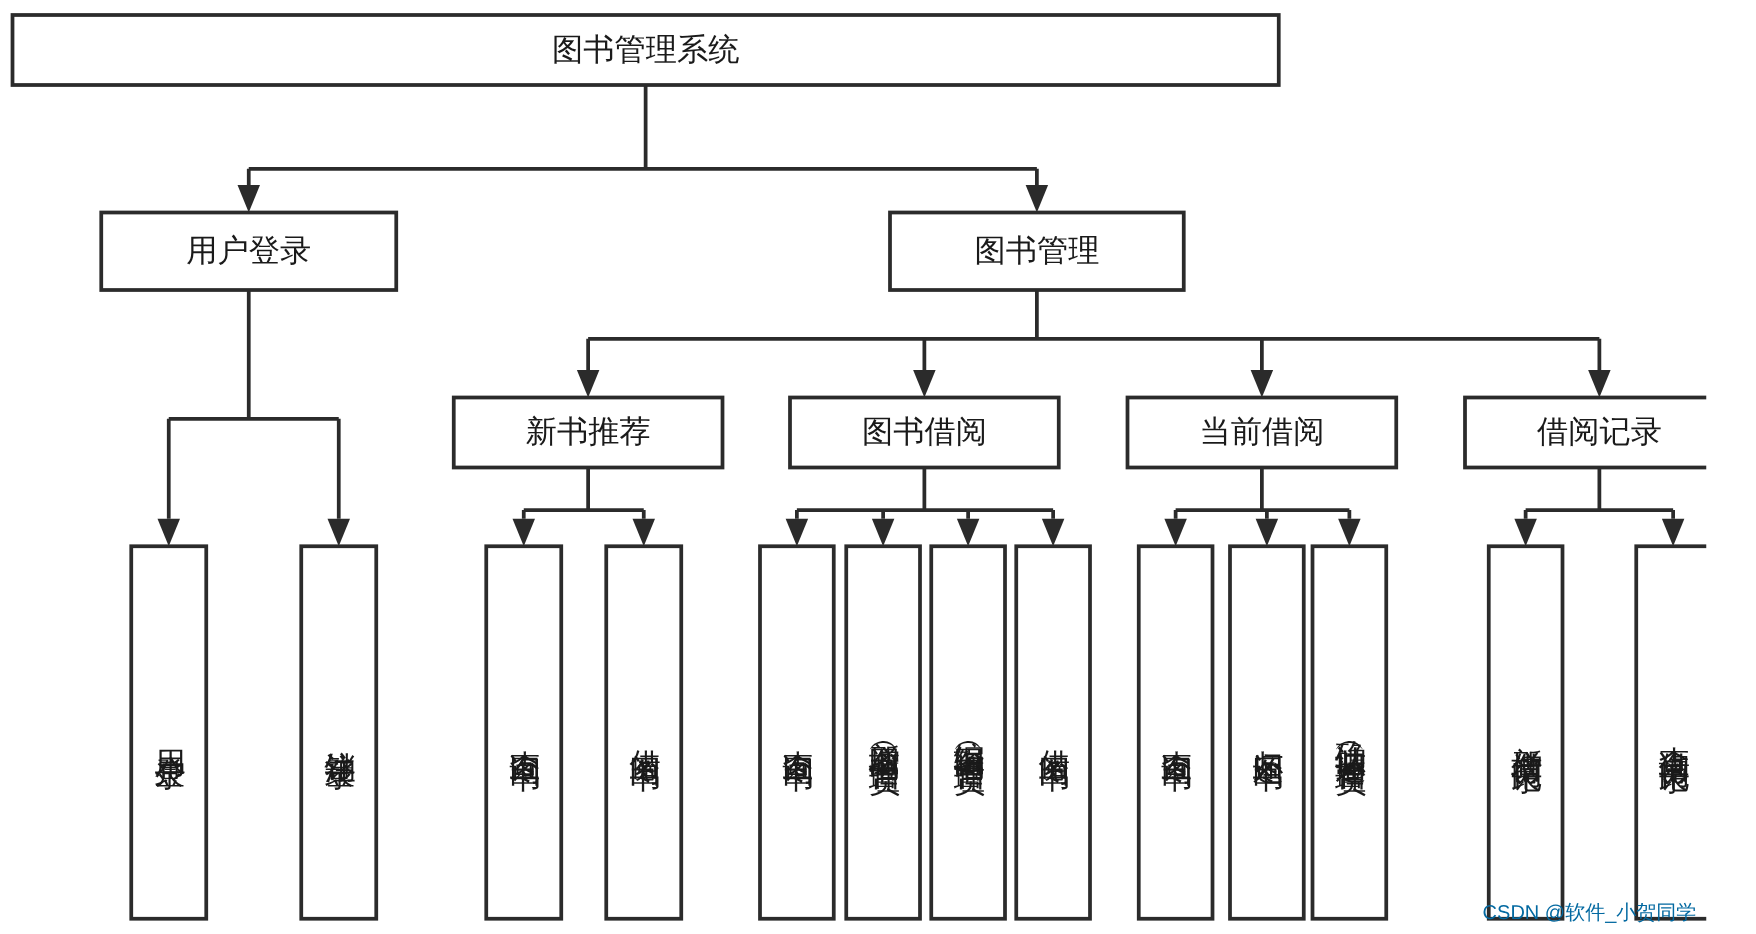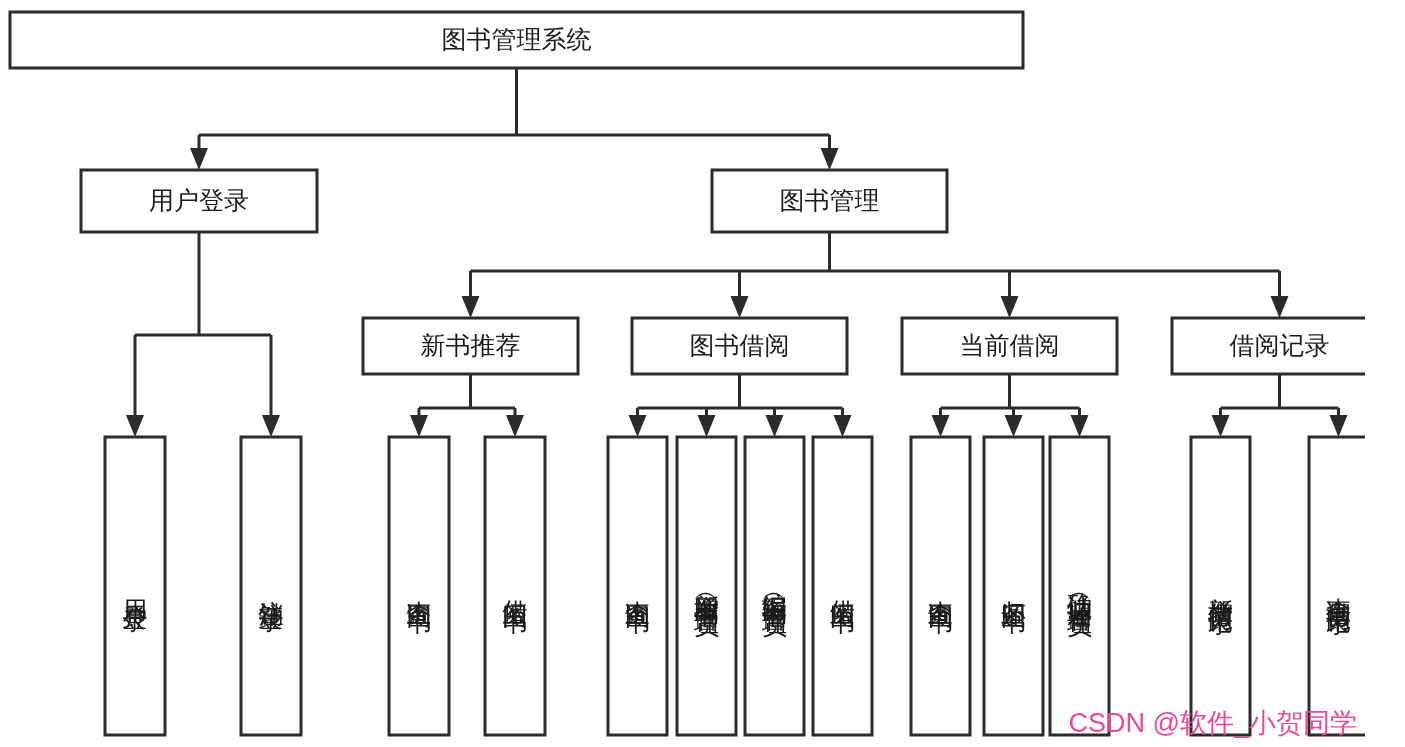--- a/index.html
+++ b/index.html
@@ -59,22 +59,22 @@
     color: #1a1a1a;
     line-height: 1;
     white-space: nowrap;
     pointer-events: none;
   }
   .watermark {
     position: absolute;
     right: 8px;
     bottom: 6px;
     font-family: "Liberation Sans", "DejaVu Sans", sans-serif;
-    font-size: 27px;
-    color: #ec4899;
+    font-size: 16px;
+    color: #0369a1;
     white-space: nowrap;
   }
 </style>
 </head>
 <body>
 
 <div id="diagram-root">
 
   <svg class="diagram-canvas" viewBox="0 0 1405 747">
     <g id="connectors">

